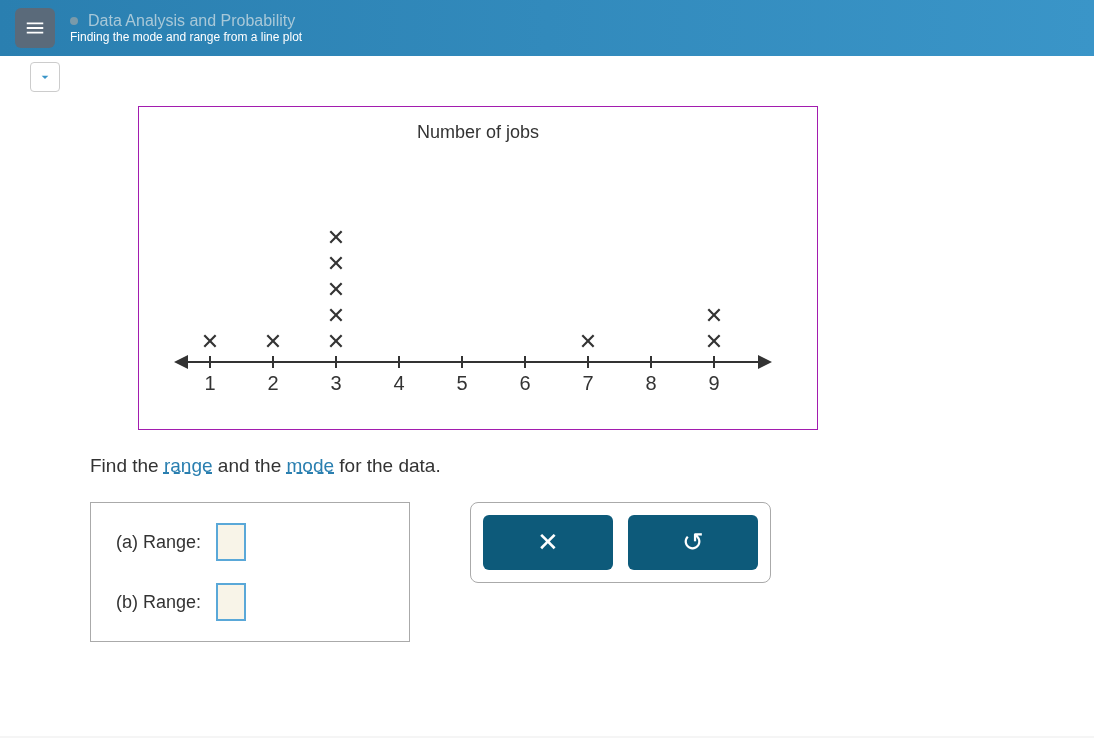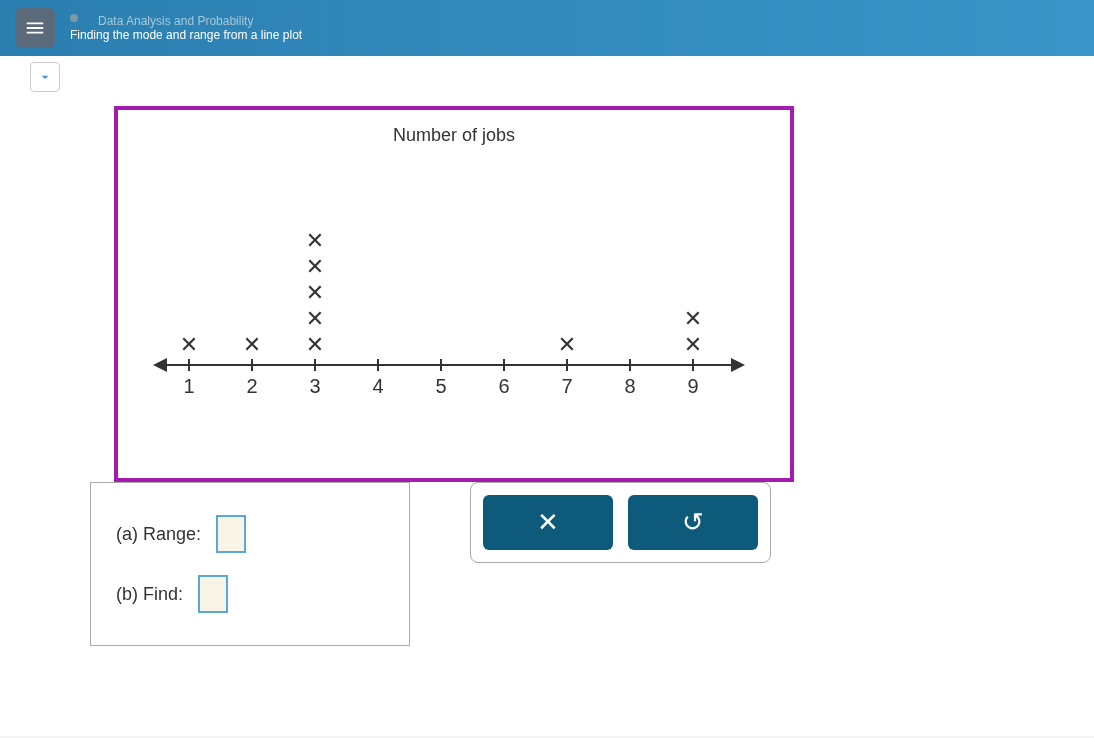--- a/index.html
+++ b/index.html
@@ -25,25 +25,25 @@
       height: 40px;
       border-radius: 6px;
       display: flex;
       align-items: center;
       justify-content: center;
       cursor: pointer;
     }
     .menu-icon svg { width: 22px; height: 22px; }
     .header-text { display: flex; flex-direction: column; }
     .header-category {
-      font-size: 12px;
+      font-size: 16px;
       color: #a8c8d8;
       display: flex;
-      align-items: flex-start;
-      gap: 20px;
+      align-items: center;
+      gap: 10px;
     }
     .bullet { width: 8px; height: 8px; border-radius: 50%; background: #7a9aaa; }
     .header-title { font-size: 12px; font-weight: normal; }
     .expand-btn {
       position: absolute;
       left: 30px;
       top: 62px;
       background: white;
       border: 1px solid #ccc;
       border-radius: 4px;
@@ -65,24 +65,24 @@
       color: #333;
       margin-bottom: 20px;
     }
     .link-style {
       color: #2a7fb0;
       text-decoration: underline;
       text-decoration-style: dashed;
       cursor: pointer;
     }
     .plot-container {
-      border: 4px solid #a21caf;
+      border: 1px solid #a21caf;
       width: 680px;
-      height: 376px;
-      margin-left: 24px;
+      height: 324px;
+      margin-left: 48px;
       position: relative;
       padding: 15px;
     }
     .plot-title {
       text-align: center;
       font-size: 18px;
       color: #333;
       margin-bottom: 10px;
     }
     .plot-area {
@@ -144,21 +144,21 @@
       margin-top: 25px;
       margin-bottom: 25px;
     }
     .answers-row {
       display: flex;
       gap: 60px;
       align-items: flex-start;
     }
     .answer-box {
       border: 1px solid #aaa;
-      padding: 32px 25px;
+      padding: 20px 25px;
       width: 320px;
       background: white;
     }
     .answer-item {
       display: flex;
       align-items: center;
       gap: 15px;
       margin-bottom: 22px;
       font-size: 18px;
       color: #333;
@@ -254,29 +254,32 @@
           <div class="x-mark" style="left: 182px; bottom: 100px;">✕</div>
           <div class="x-mark" style="left: 182px; bottom: 126px;">✕</div>
           <div class="x-mark" style="left: 182px; bottom: 152px;">✕</div>
           <div class="x-mark" style="left: 434px; bottom: 48px;">✕</div>
           <div class="x-mark" style="left: 560px; bottom: 48px;">✕</div>
           <div class="x-mark" style="left: 560px; bottom: 74px;">✕</div>
         </div>
     </div>
   </div>
 
+  <p class="instruction">
+    <span>Find the </span><span class="link-style">range</span><span> and the </span><span class="link-style">mode</span><span> for the data.</span>
+  </p>
 
   <div class="answers-row">
     <div class="answer-box">
       <div class="answer-item">
         <span>(a) Range:</span>
         <input class="answer-input" type="text" value="" style="">
       </div>
       <div class="answer-item">
-        <span>(b) Find:</span>
+        <span>(b) Range:</span>
         <input class="answer-input" type="text" value="" style="">
       </div>
     </div>
     <div class="action-box">
       <button class="action-btn">
         <span>✕</span>
       </button>
       <button class="action-btn">
         <span>↺</span>
       </button>

